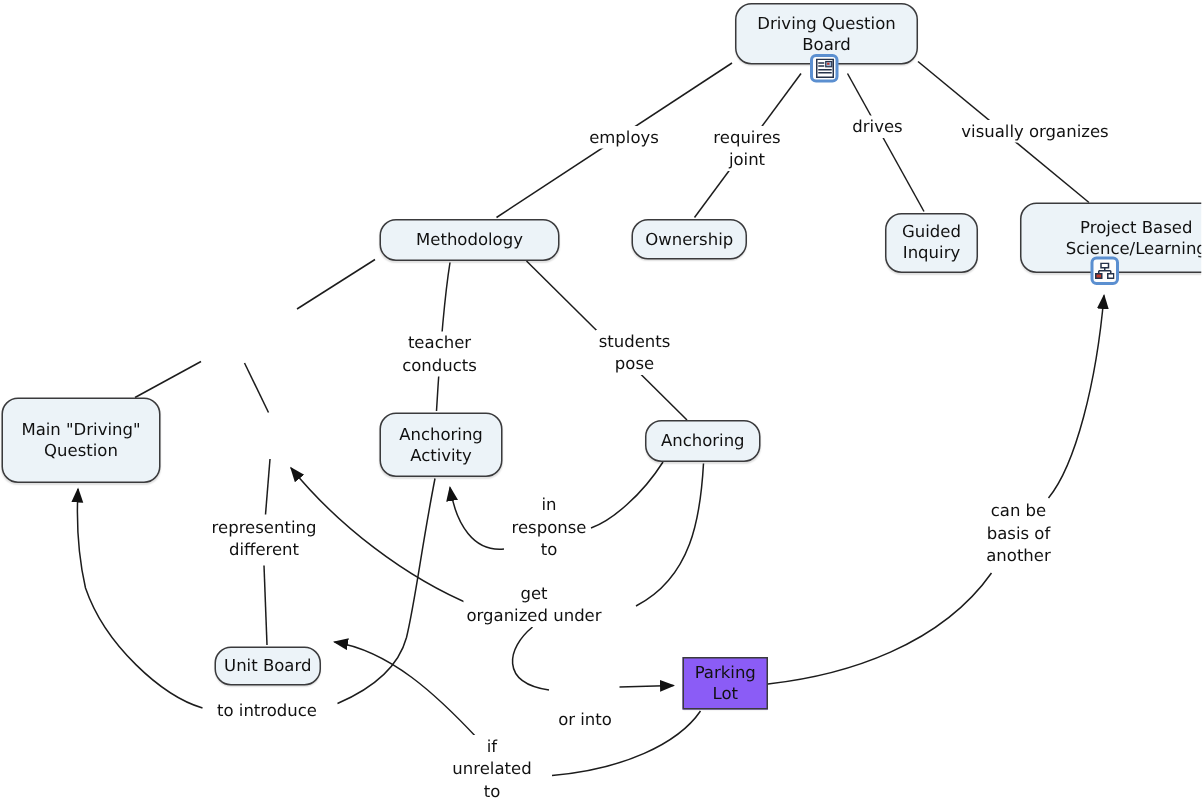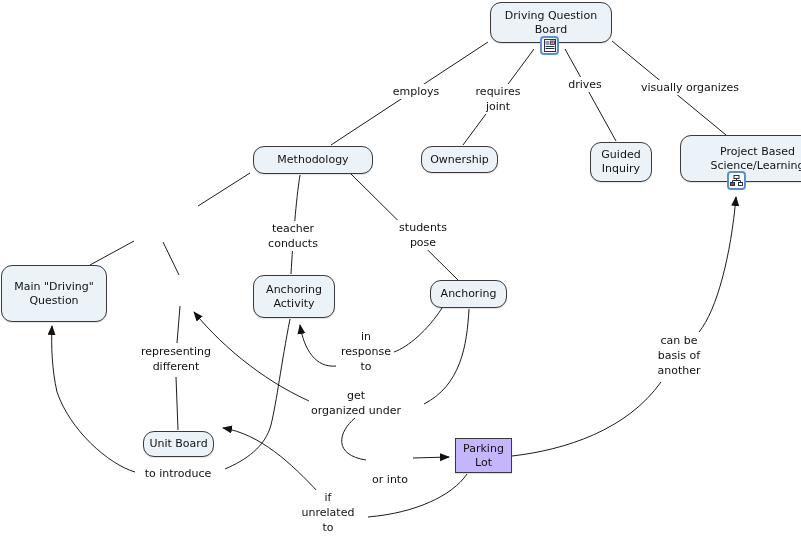--- a/index.html
+++ b/index.html
@@ -3,21 +3,21 @@
 <meta charset="utf-8">
 <style>
   html,body{margin:0;padding:0;background:#fff;}
   #map{position:relative;width:801px;height:539px;background:#ffffff;overflow:hidden;
        font-family:"DejaVu Sans","Liberation Sans",sans-serif;color:#111;}
   #wires{position:absolute;left:0;top:0;width:801px;height:539px;z-index:1;}
   .concept{position:absolute;z-index:3;display:flex;align-items:center;justify-content:center;
        text-align:center;background:#ecf3f8;border:1px solid #3a3a3c;border-radius:11px;
        font-size:11px;line-height:14px;padding:1px 3px;box-sizing:border-box;
        box-shadow:0 1px 1px rgba(0,0,0,0.12);}
-  .rect{border-radius:0;background:#c4b5fd;}
+  .rect{border-radius:0;background:#8b5cf6;}
   .link-label{position:absolute;z-index:2;transform:translateX(-50%);text-align:center;
        font-size:11px;line-height:15px;white-space:pre-line;background:#ffffff;padding:0 2px;}
   .link-label b{font-weight:bold;}
   .res-icon{position:absolute;z-index:4;width:19px;height:19px;box-sizing:border-box;
        border:2px solid #5b8fd0;border-radius:4px;background:#fdfdfd;
        display:flex;align-items:center;justify-content:center;}
   
   #c-dqb{left:490px;top:2px;width:122px;height:41px;}
   #c-methodology{left:253px;top:146px;width:120px;height:28px;}
   #c-ownership{left:421px;top:146px;width:77px;height:27px;}

